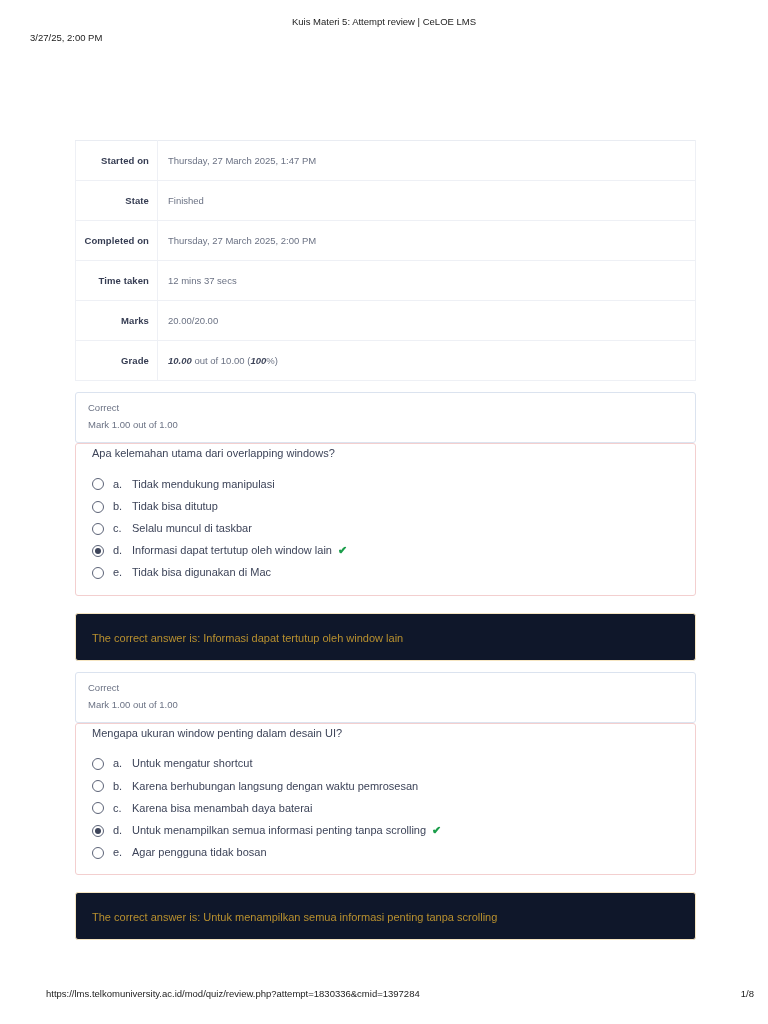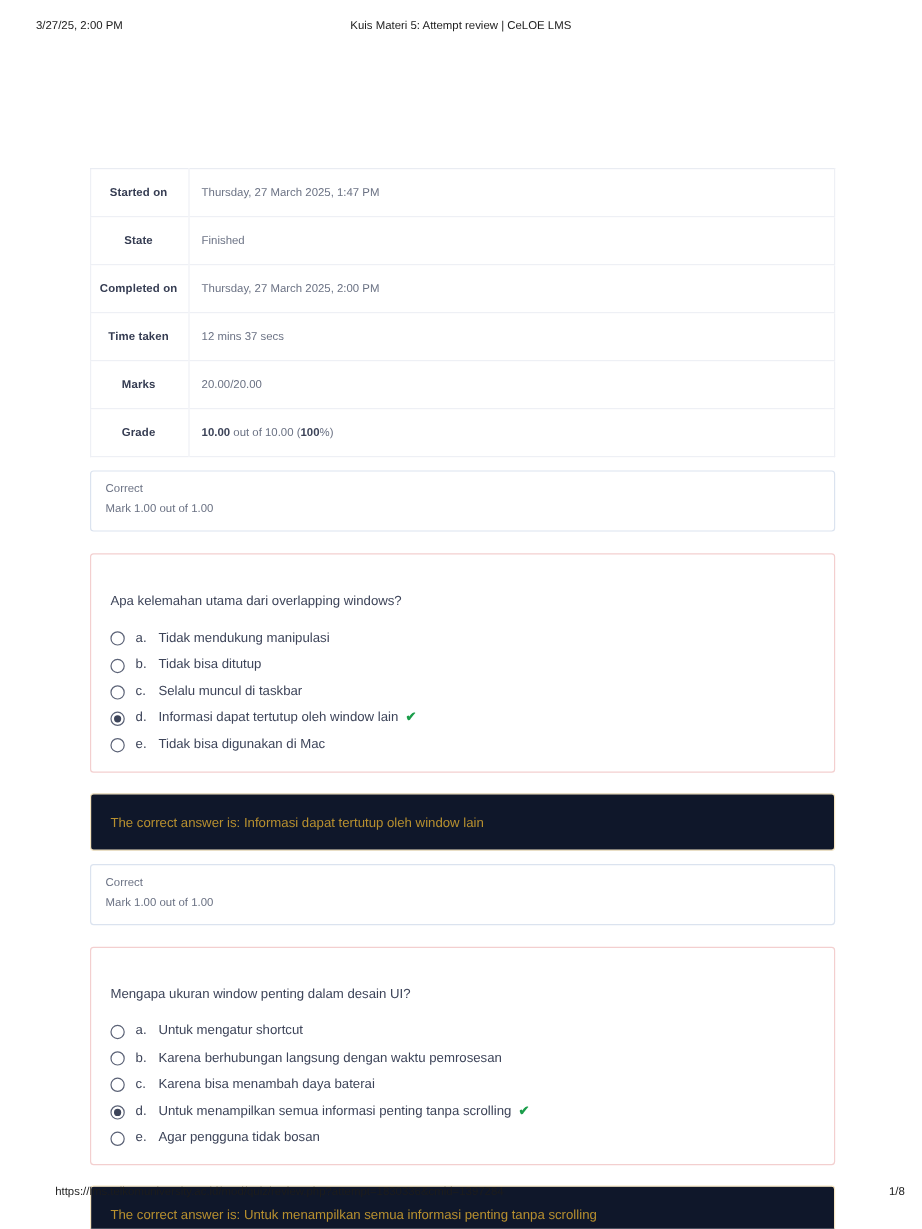--- a/index.html
+++ b/index.html
@@ -23,21 +23,21 @@
     top: 16px;
     left: 0;
     width: 768px;
     height: 16px;
     font-size: 9.5px;
     color: #1c1c1c;
   }
   .print-header .ph-date {
     position: absolute;
     left: 30px;
-    top: 0;
+    top: 16px;
     white-space: nowrap;
   }
   .print-header .ph-title {
     position: absolute;
     left: 0;
     top: 0;
     width: 768px;
     text-align: center;
     white-space: nowrap;
   }
@@ -79,40 +79,40 @@
     border-collapse: collapse;
     border-top: 1px solid #e9ecf2;
     border-left: 1px solid #eef0f5;
     border-right: 1px solid #eef0f5;
     border-bottom: 1px solid #eef0f5;
   }
   .summary-table tr { border-bottom: 1px solid #eef0f5; }
   .summary-table tr:last-child { border-bottom: none; }
   .summary-table th {
     width: 82px;
-    text-align: center;
+    text-align: right;
     vertical-align: middle;
     font-size: 9.5px;
     font-weight: bold;
     color: #353c52;
     padding: 14px 8px 14px 6px;
     border-right: 1px solid #eef0f5;
     white-space: nowrap;
     letter-spacing: .1px;
   }
   .summary-table td {
     text-align: left;
     vertical-align: middle;
     font-size: 9.5px;
     font-weight: normal;
     color: #6b7284;
     padding: 14px 4px 14px 10px;
     white-space: nowrap;
   }
-  .summary-table td b { color: #3d4459; font-weight: bold; }
+  .summary-table td b { color: #3d4459; font-weight: bold; font-style: italic; }
 
   
   .q-info {
     border: 1px solid #dbe3ef;
     border-radius: 3px;
     background: #ffffff;
     padding: 10px 12px 11px 12px;
     margin-top: 11px;
   }
   .q-info .q-num {
@@ -138,22 +138,21 @@
     color: #6b7284;
     margin: 0;
     line-height: 1.1;
   }
 
   
   .q-answer {
     border: 1px solid #f3cfcf;
     border-radius: 3px;
     background: #ffffff;
-    padding: 32px 16px 15px 16px;
-    margin-top: 18px;
+    padding: 2px 16px 15px 16px;
   }
   .q-text {
     font-size: 11px;
     color: #3d4459;
     margin: 0 0 17px 0;
     line-height: 1.35;
   }
   .opt-list {
     list-style: none;
     margin: 0;

